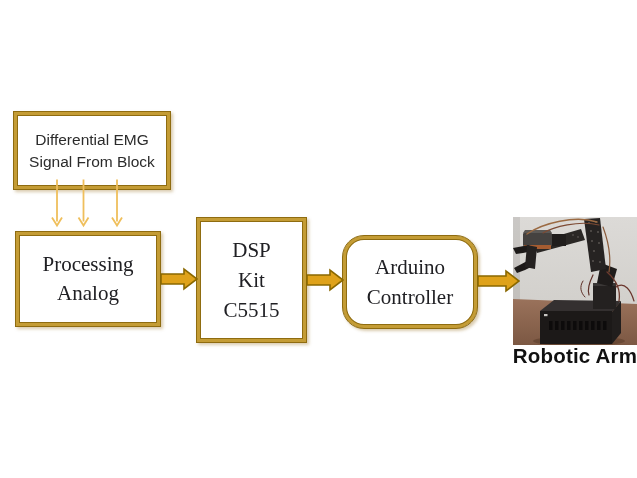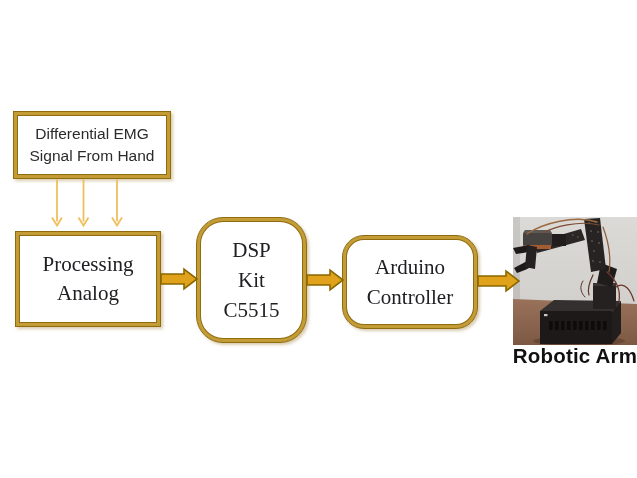--- a/index.html
+++ b/index.html
@@ -31,23 +31,23 @@
     font-size:15.5px;
     line-height:22px;
     color:#2b2b2b;
   }
   .serif-box{
     font-family:"Liberation Serif","DejaVu Serif", serif;
     font-size:21px;
     line-height:29px;
     color:#202024;
   }
-  #box-emg    {left:13px;  top:111px; width:158px; height:68px;}
+  #box-emg    {left:13px;  top:111px; width:158px; height:79px;}
   #box-analog {left:15px;  top:231px; width:146px; height:96px;}
-  #box-dsp    {left:196px; top:217px; width:111px; height:126px; line-height:30px;border-radius:27px;}
+  #box-dsp    {left:196px; top:217px; width:111px; height:126px; line-height:30px;}
   #box-arduino{left:342px; top:235px; width:136px; height:94px;  line-height:30px;border-radius:22px;}
 
   #arrow-layer{
     position:absolute;left:0;top:0;width:637px;height:478px;
     z-index:3;pointer-events:none;
   }
 
   #photo{
     position:absolute;left:513px;top:217px;width:124px;height:128px;
     z-index:1;overflow:hidden;
@@ -63,21 +63,21 @@
     z-index:2;
   }
 </style>
 </head>
 <body>
 
 <div class="stage">
 
   <div class="box sans-box" id="box-emg">
     <div>Differential EMG</div>
-    <div>Signal From Hand</div>
+    <div>Signal From Block</div>
   </div>
 
   <div class="box serif-box" id="box-analog">
     <div>Processing</div>
     <div>Analog</div>
   </div>
 
   <div class="box serif-box" id="box-dsp">
     <div>DSP</div>
     <div>Kit</div>

